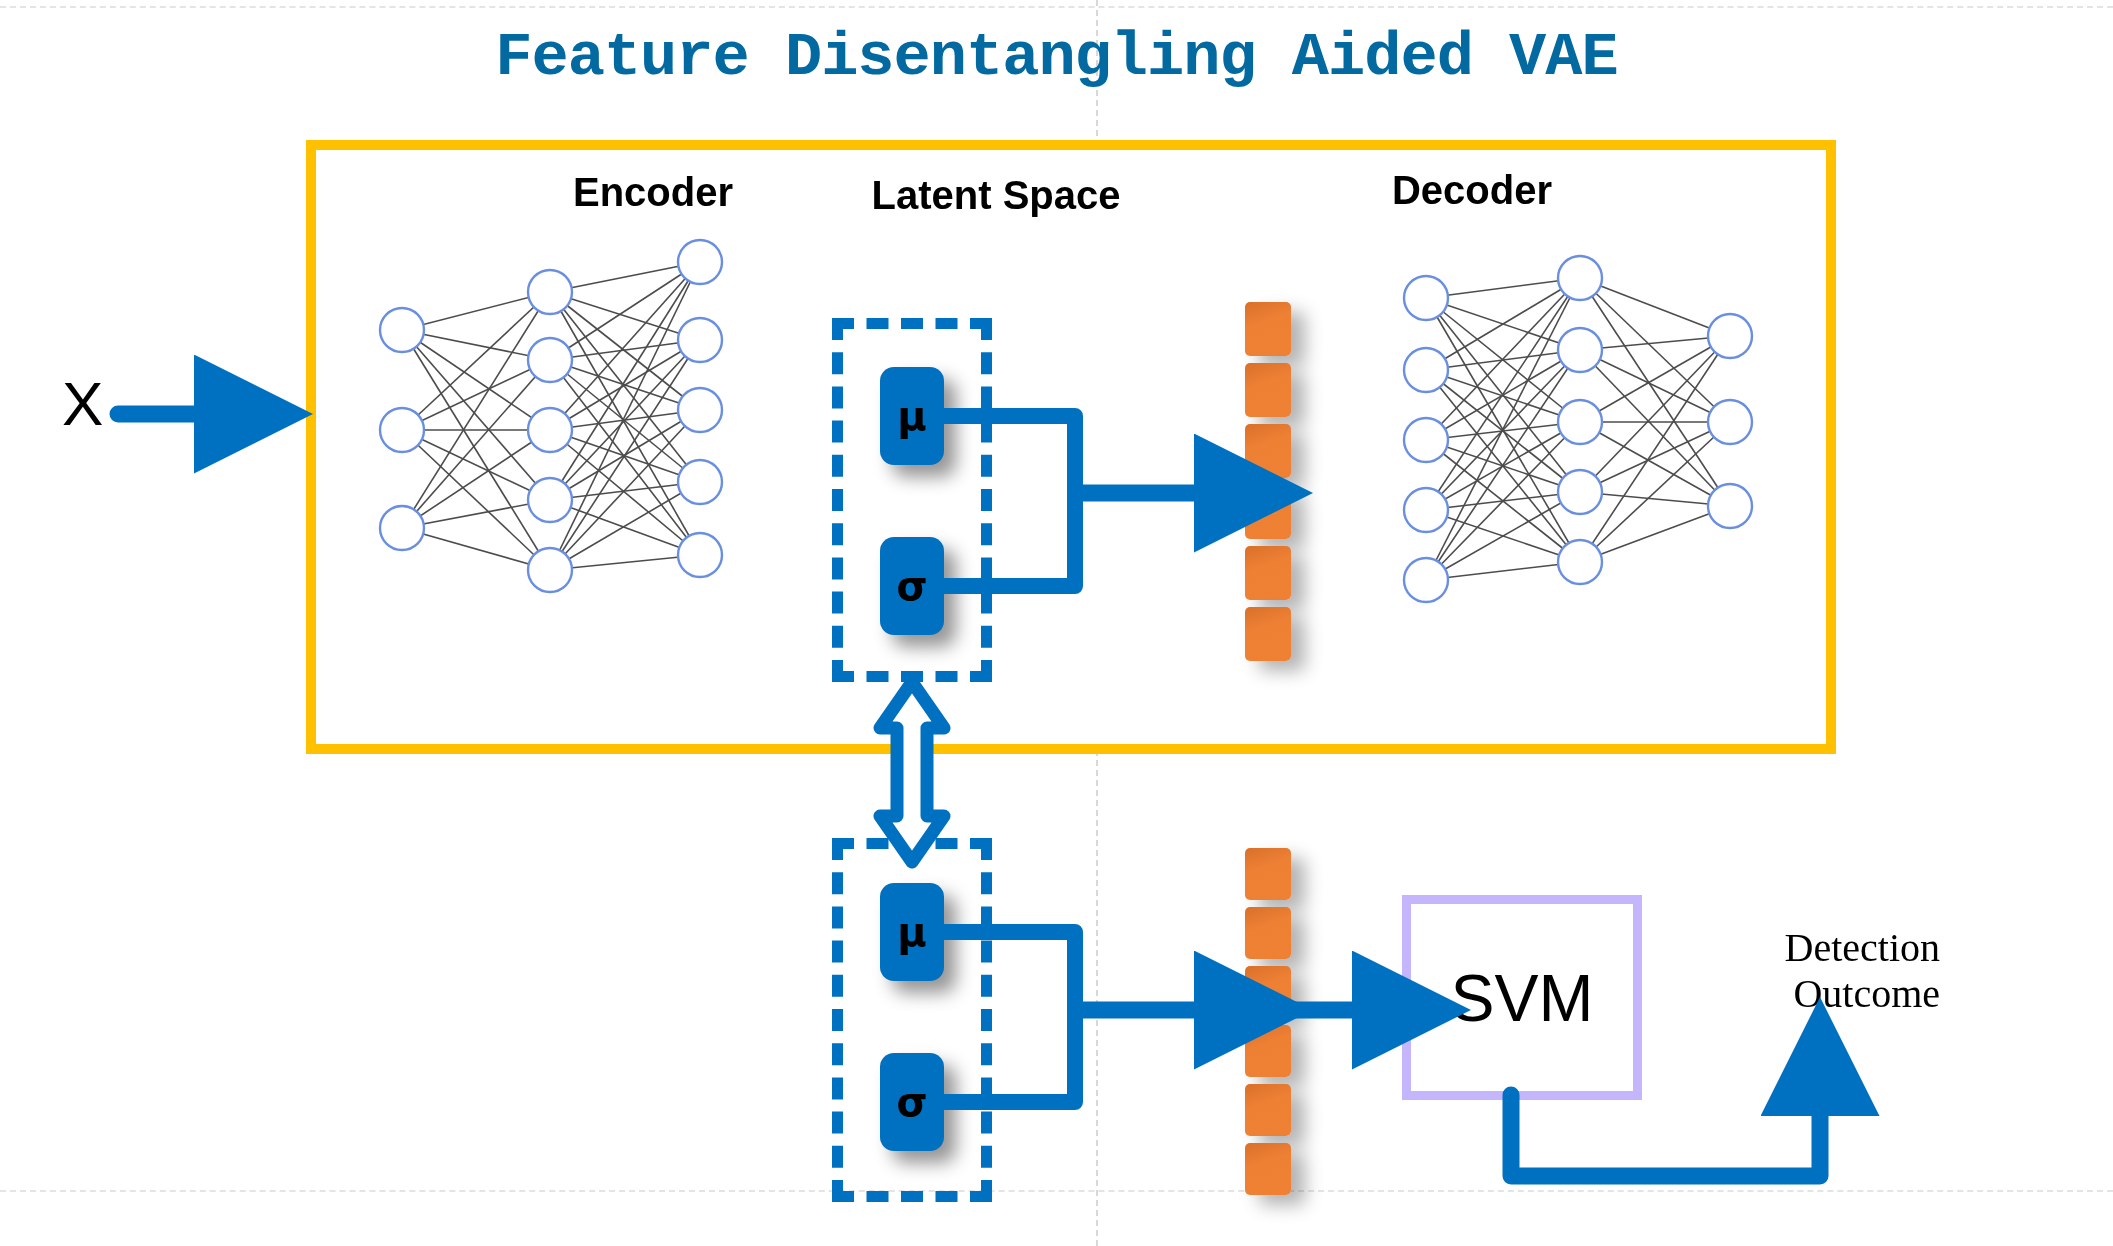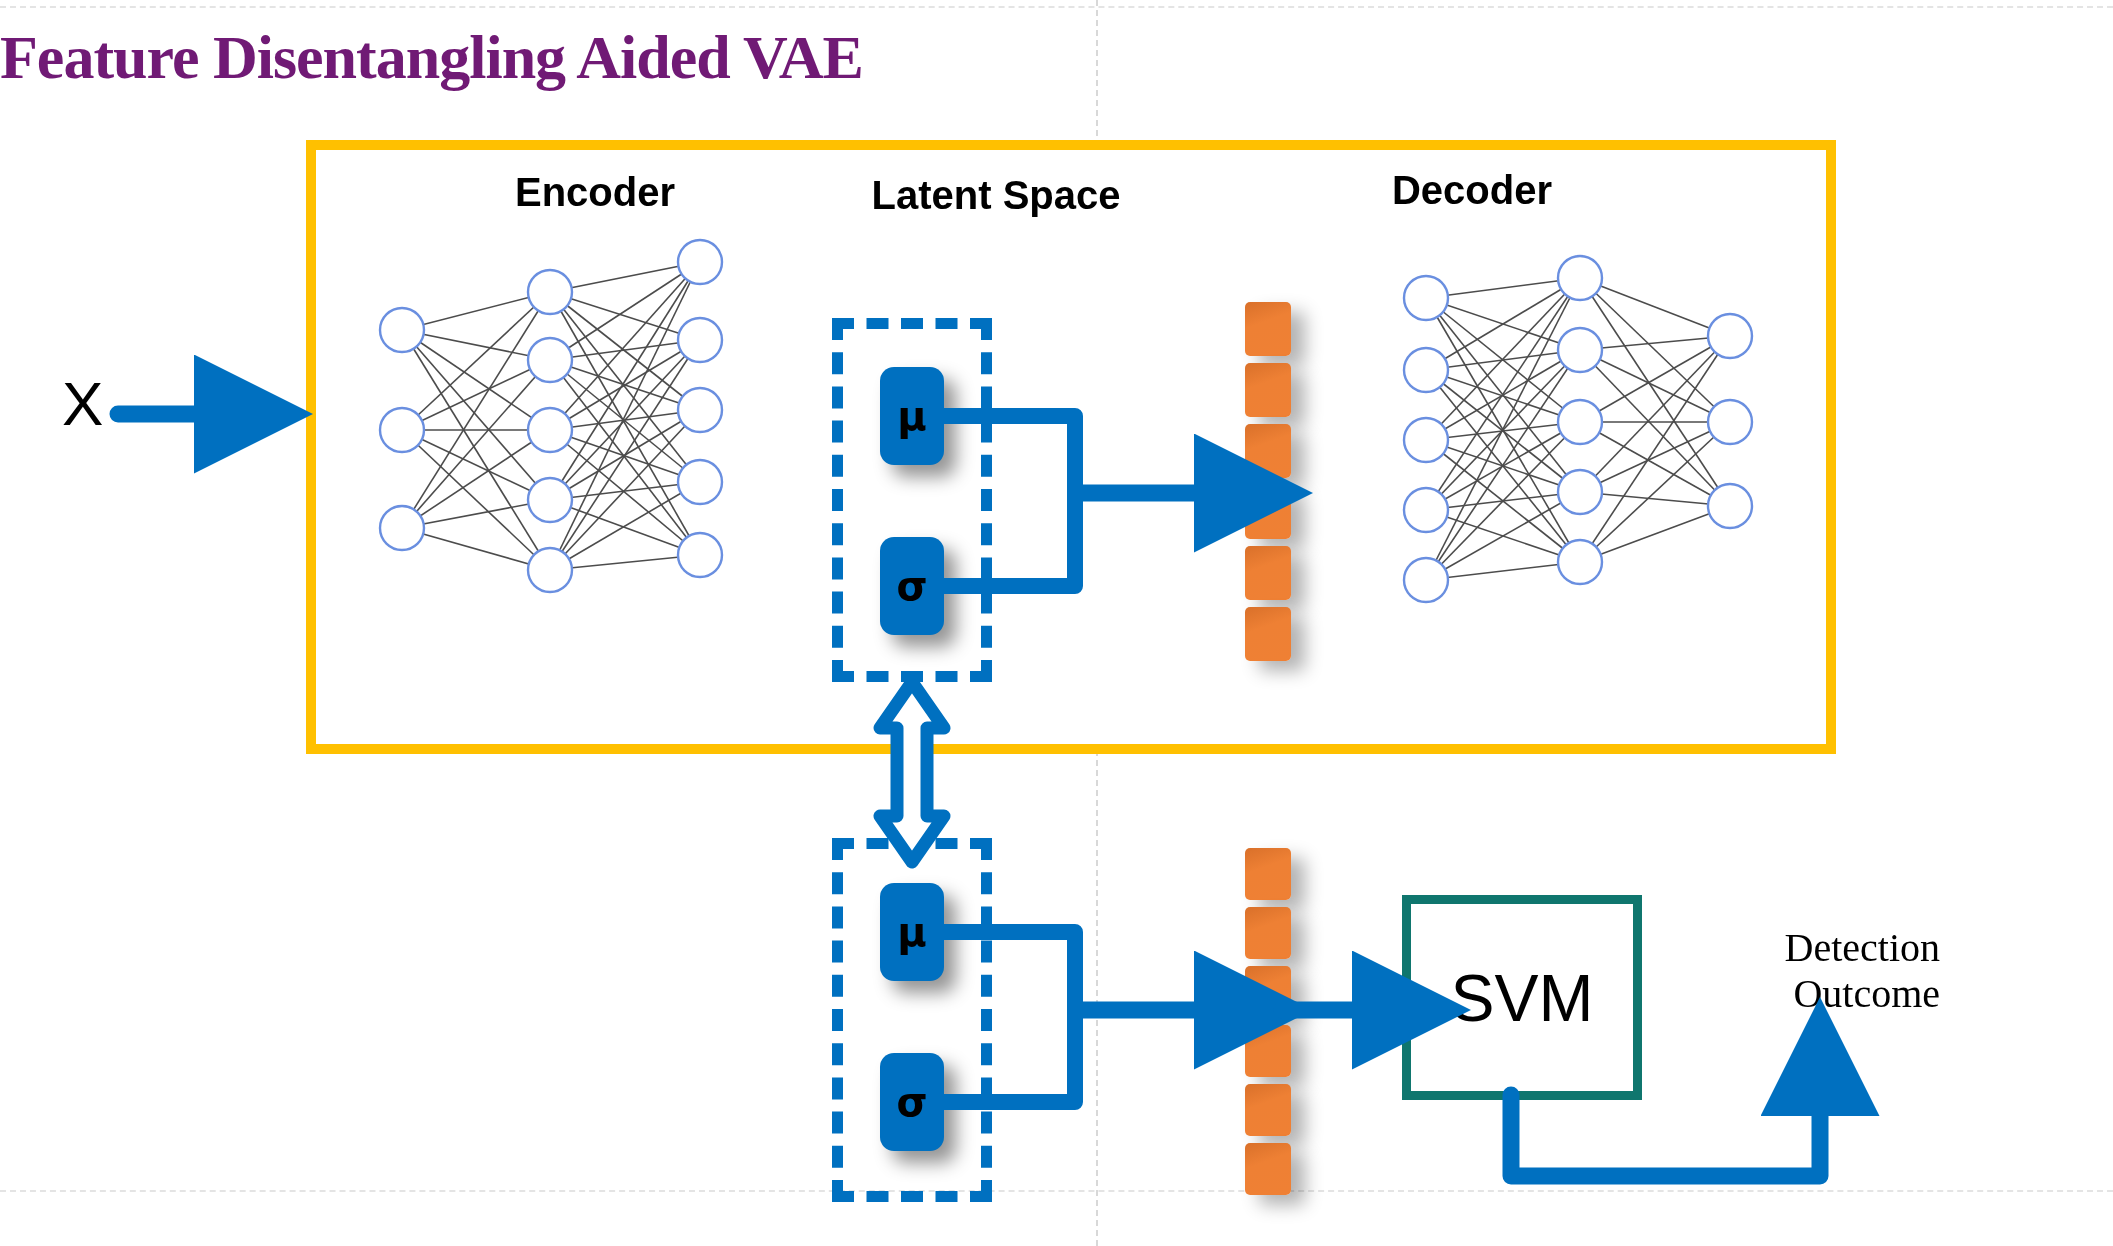--- a/index.html
+++ b/index.html
@@ -10,23 +10,23 @@
   #stage{position:absolute;left:0;top:0;width:2113px;height:1246px;}
 
   
   .guide-v{position:absolute;top:0;width:0;height:1246px;
     border-left:2px dashed #d8d8d8;}
   .guide-h{position:absolute;left:0;width:2113px;height:0;
     border-top:2px dashed #e4e4e4;}
 
   
   .title{
-    position:absolute;left:0;top:22px;width:2113px;
-    font-family:Liberation Serif, serif;
-    font-size:62px;font-weight:700;color:#701a75;letter-spacing:-1px;
+    position:absolute;left:0;top:22px;width:2113px;text-align:center;
+    font-family:Liberation Mono, monospace;
+    font-size:62px;font-weight:700;color:#0369a1;letter-spacing:-1px;
     white-space:nowrap;
   }
 
   
   .vae-frame{
     position:absolute;left:306px;top:140px;width:1530px;height:614px;
     border:10px solid #FFC000;background:#fff;box-sizing:border-box;
   }
 
   
@@ -54,21 +54,21 @@
   
   .stack{position:absolute;}
   .cell{
     position:absolute;width:46px;border-radius:5px;
     background:linear-gradient(160deg,#d9702a 0%,#ee8034 38%,#ef8034 100%);
     box-shadow:14px 10px 18px rgba(0,0,0,.30);
   }
 
   
   .svm-box{
-    position:absolute;background:#fff;border:9px solid #0f766e;box-sizing:border-box;
+    position:absolute;background:#fff;border:9px solid #c4b5fd;box-sizing:border-box;
     display:flex;align-items:center;justify-content:center;
     font-size:66px;color:#000;font-family:"Liberation Sans","DejaVu Sans",sans-serif;
   }
 
   
   .plain{
     position:absolute;font-size:40px;color:#000;line-height:1.16;
     font-family:Liberation Serif, serif;white-space:pre;text-align:right;
   }
   .xlabel{position:absolute;font-size:62px;color:#000;
@@ -83,21 +83,21 @@
 <div id="stage">
 
   <div class="guide-v" style="left:1096px;"></div>
   <div class="guide-h" style="top:1190px;"></div>
   <div class="guide-h" style="top:6px;"></div>
 
   <div class="title">Feature Disentangling Aided VAE</div>
 
   <div class="vae-frame"></div>
 
-  <div class="cap" style="left:445px;top:170px;width:300px;">Encoder</div>
+  <div class="cap" style="left:433px;top:170px;width:300px;text-align:right;">Encoder</div>
   <div class="cap" style="left:1322px;top:168px;width:300px;">Decoder</div>
   <div class="cap" style="left:796px;top:173px;width:400px;">Latent Space</div>
 
   <div class="xlabel" style="left:62px;top:368px;">X</div>
 
   <div class="net" style="left:370px;top:270px;">
     <svg width="370" height="400" viewBox="0 0 370 400">
       <g stroke="#3d3d3d" stroke-width="1.6" fill="none" opacity=".92">
 
         <line x1="32" y1="60" x2="180" y2="22"></line>

